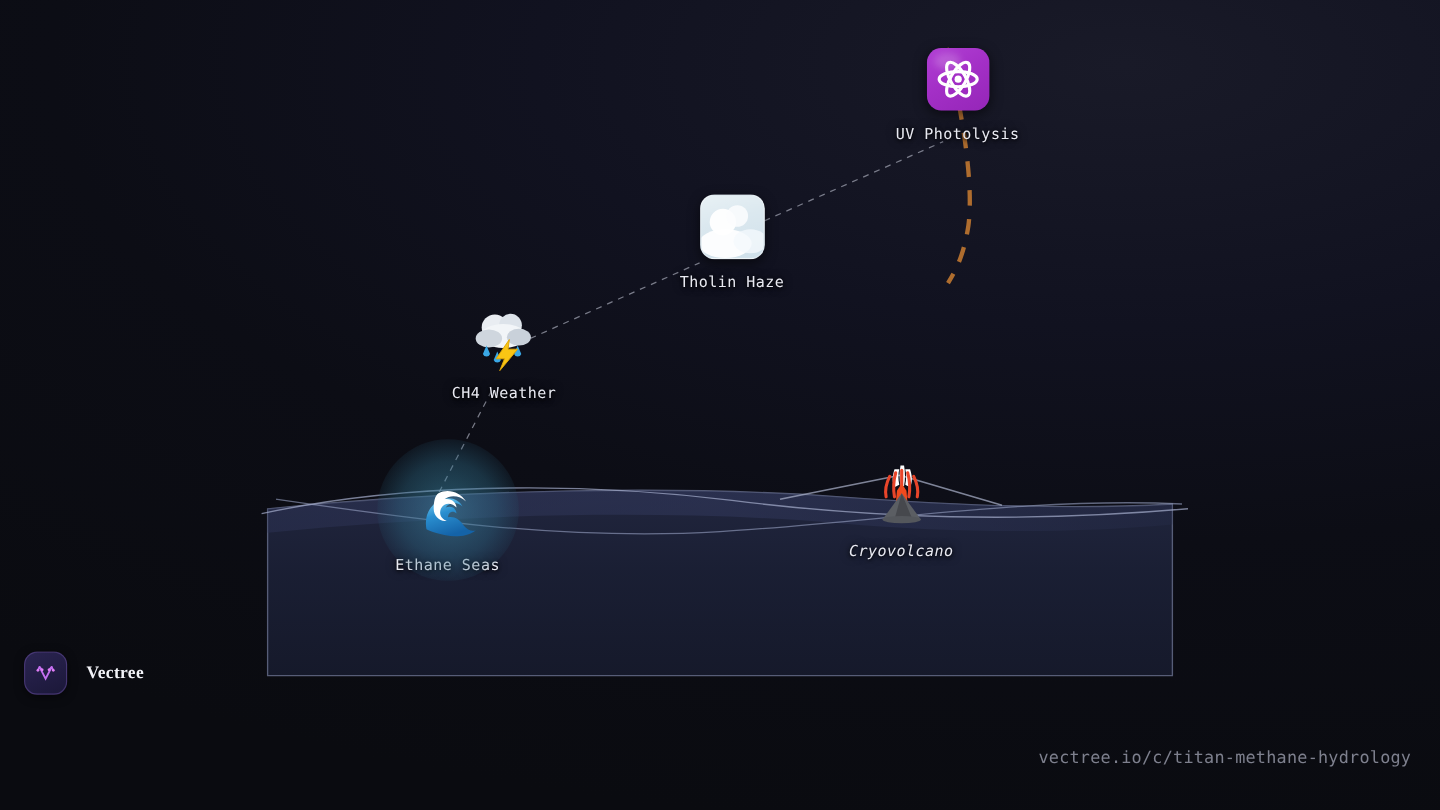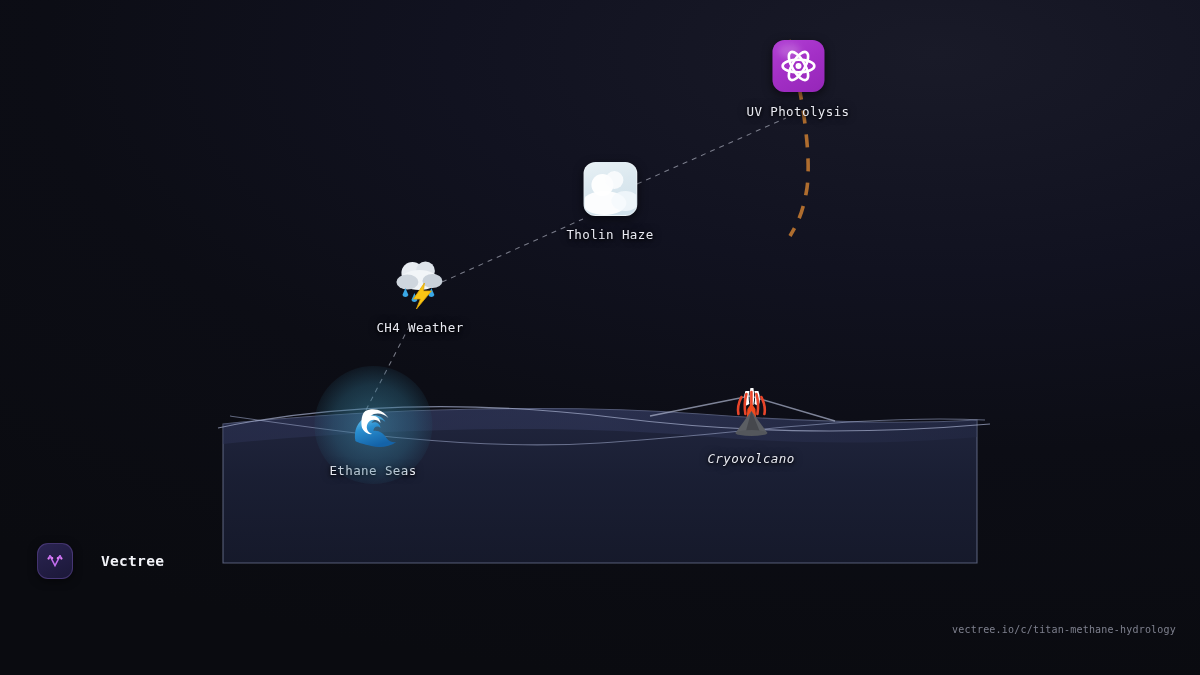--- a/index.html
+++ b/index.html
@@ -96,25 +96,26 @@
     margin-left: -59px;
     margin-top: -59px;
     border-radius: 50%;
     background: radial-gradient(circle, rgba(63,140,170,0.55) 0%, rgba(46,108,136,0.40) 48%, rgba(30,70,95,0.12) 74%, rgba(20,40,60,0) 100%);
     pointer-events: none;
   }
 
   
   .brand {
     position: absolute;
-    left: 37px;
+    left: 20px;
     top: 543px;
     display: flex;
     align-items: center;
-    gap: 28px;
+    gap: 16px;
+    font-family: Liberation Serif, serif;
   }
   .brand-mark {
     width: 34px;
     height: 34px;
     border-radius: 11px;
     background: linear-gradient(155deg, #2a2450 0%, #221d44 55%, #1b1838 100%);
     border: 1px solid rgba(150,110,220,0.30);
     display: flex;
     align-items: center;
     justify-content: center;
@@ -136,21 +137,21 @@
     font-weight: bold;
     line-height: 1.11;
     color: #f4f5fa;
     letter-spacing: -0.2px;
   }
 
   .url {
     position: absolute;
     right: 24px;
     top: 624px;
-    font-size: 10px;
+    font-size: 14px;
     color: #7e808e;
     letter-spacing: 0.2px;
   }
 </style>
 </head>
 <body>
 
 <div id="stage">
 
   <svg class="layer" id="sea-layer" viewBox="0 0 1200 675">

